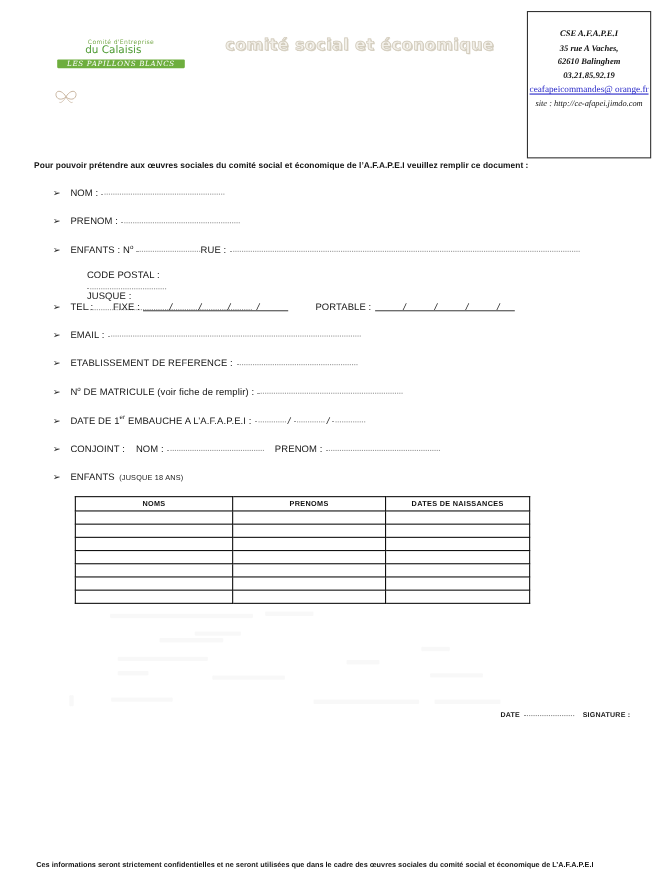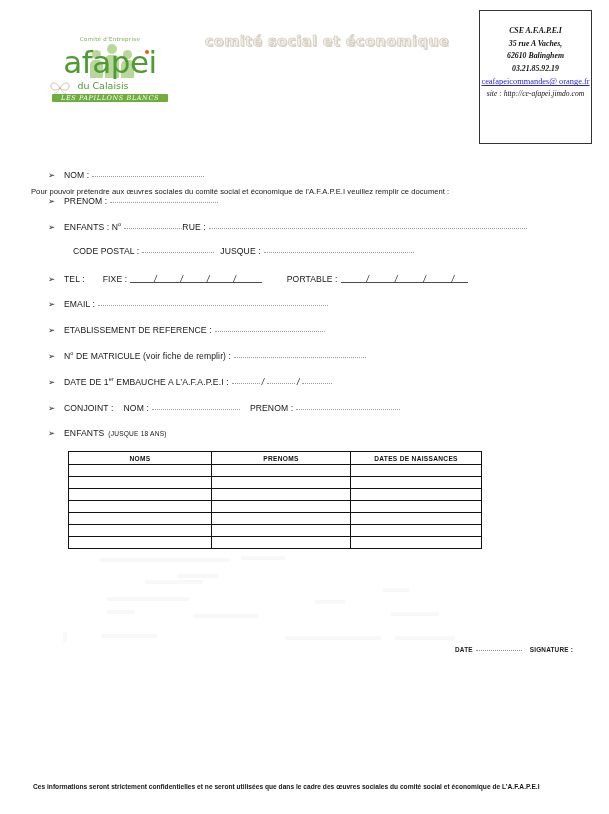--- a/index.html
+++ b/index.html
@@ -154,24 +154,23 @@
     line-height: 12.5px;
     font-size: 7.6px;
   }
 
   
   #intro {
     position: absolute;
     left: 31px;
     top: 146px;
     font-size: 7.6px;
-    font-weight: normal;
+    font-weight: bold;
     letter-spacing: .05px;
     color: #141414;
-    margin-top: 41px;
   }
 
   
   .row {
     position: absolute;
     left: 48px;
     font-size: 8.6px;
     color: #151515;
     white-space: nowrap;
     display: flex;
@@ -288,32 +287,20 @@
     white-space: nowrap;
   }
 </style>
 </head>
 <body>
 
 <div id="page">
 
   <div id="logo-block">
     <div id="logo-ce">Comité d'Entreprise</div>
-    <div id="logo-art">
-      <div id="logo-figs">
-        <div class="fig head" style="left:2px;  top:7px;  width:9px;  height:9px;"></div>
-        <div class="fig head" style="left:17px; top:1px;  width:10px; height:10px;"></div>
-        <div class="fig head" style="left:33px; top:7px;  width:9px;  height:9px;"></div>
-        <div class="fig" style="left:0px;  top:17px; width:13px; height:18px; border-radius:5px 5px 0 0;"></div>
-        <div class="fig" style="left:15px; top:12px; width:14px; height:23px; border-radius:5px 5px 0 0;"></div>
-        <div class="fig" style="left:31px; top:17px; width:13px; height:18px; border-radius:5px 5px 0 0;"></div>
-      </div>
-      <div id="logo-word">afapei</div>
-      <div id="logo-dot"></div>
-    </div>
     <div id="logo-sub">du Calaisis</div>
     <div id="logo-banner">LES PAPILLONS BLANCS</div>
     <svg id="logo-butterfly" viewBox="0 0 22 16">
       <path d="M11 8 C7 1, 1 2, 2 7 C3 11, 8 11, 11 8 Z" fill="none" stroke="#c8b5a0" stroke-width="0.9"></path>
       <path d="M11 8 C15 1, 21 2, 20 7 C19 11, 14 11, 11 8 Z" fill="none" stroke="#c8b5a0" stroke-width="0.9"></path>
       <path d="M11 8 C9 12, 6 14, 5 13" fill="none" stroke="#c8b5a0" stroke-width="0.7"></path>
       <path d="M11 8 C13 12, 16 14, 17 13" fill="none" stroke="#c8b5a0" stroke-width="0.7"></path>
     </svg>
   </div>
 
@@ -345,21 +332,21 @@
   </div>
 
   <div class="row" style="top:221px;">
     <span class="bullet">➢</span>
     <span class="lbl"><span>ENFANTS : N</span><sup>o</sup></span>
     <span class="dots" style="width:58px;"></span>
     <span class="lbl" style="">RUE :</span>
     <span class="dots" style="width:318px;"></span>
   </div>
 
-  <div class="row indent" style="top:245px;">
+  <div class="row indent" style="top:245px;flex-direction:column;">
     <span class="lbl">CODE POSTAL :</span>
     <span class="dots" style="width:72px;"></span>
     <span class="lbl" style="margin-left:6px;">JUSQUE :</span>
     <span class="dots" style="width:150px;"></span>
   </div>
 
   <div class="row" style="top:272px;">
     <span class="bullet">➢</span>
     <span class="lbl">TEL :</span>
     <span class="lbl" style="margin-left:18px;">FIXE :</span>

